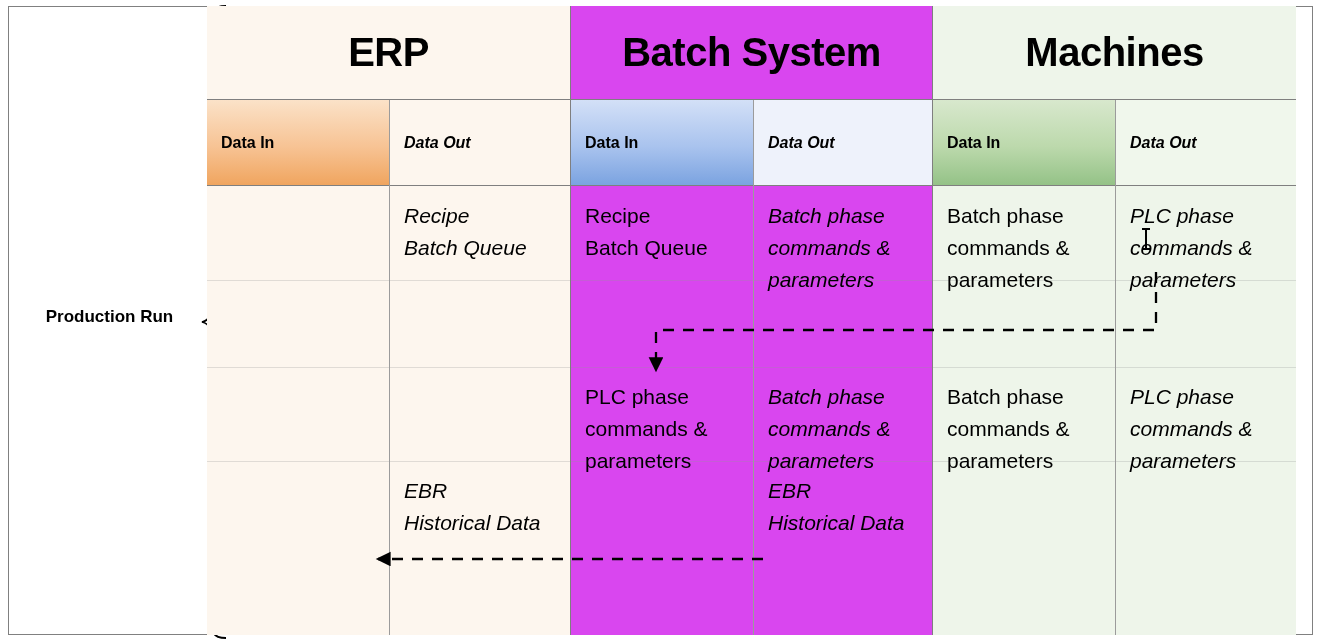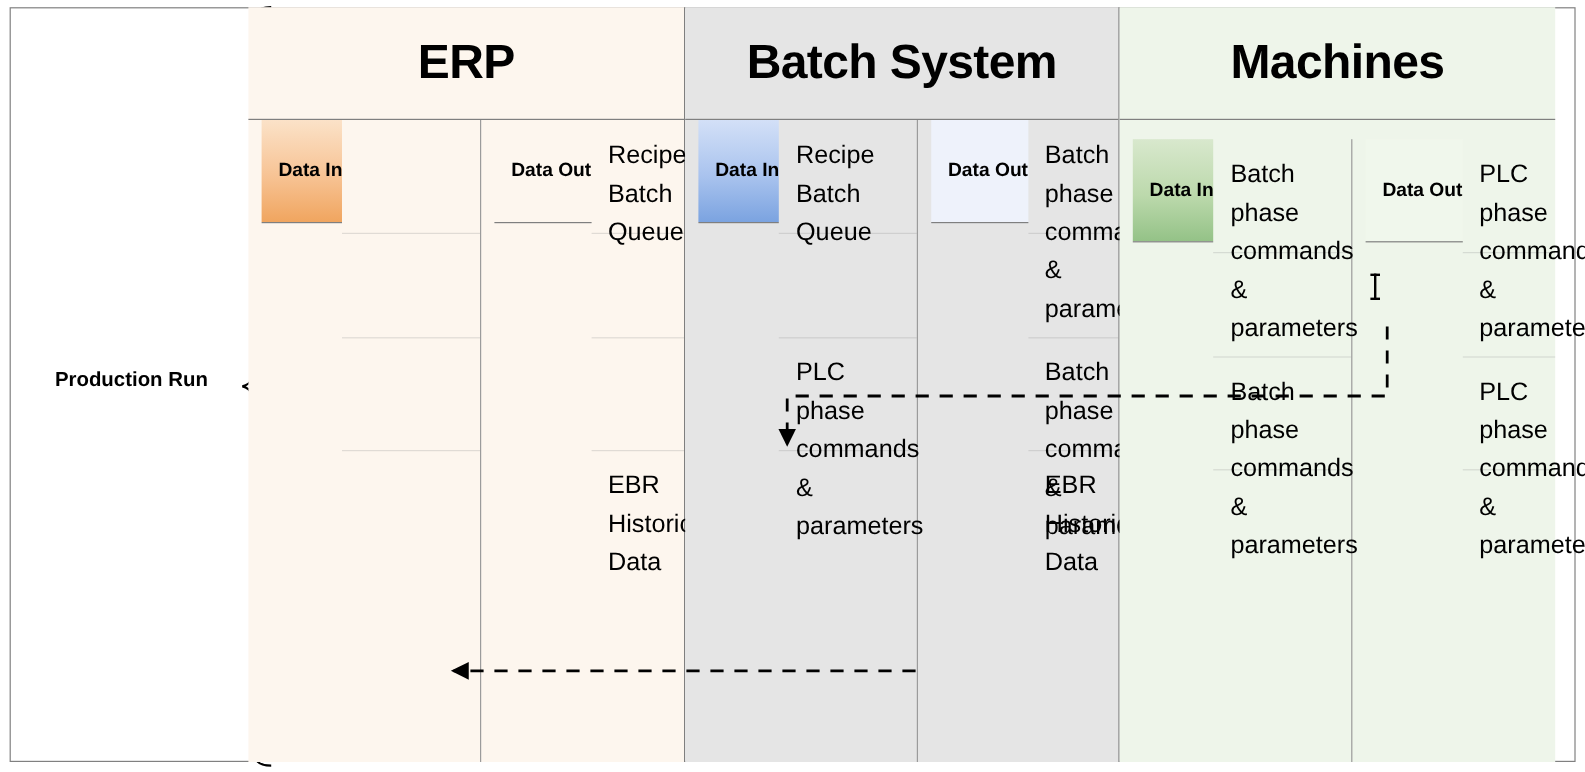--- a/index.html
+++ b/index.html
@@ -57,23 +57,23 @@
     display: flex;
     box-sizing: border-box;
   }
   .lane {
     position: relative;
     box-sizing: border-box;
     display: flex;
     flex-direction: column;
     border-right: 1.5px solid #7f7f7f;
   }
-  .lane:last-child { border-right: none; gap: 16px; }
+  .lane:last-child { border-right: none; }
   .lane-erp     { width: 364px; background: #fdf6ee; }
-  .lane-batch   { width: 362px; background: #e5e5e5; }
+  .lane-batch   { width: 362px; background: #d946ef; }
   .lane-machine { width: 363px; background: #eef5ea; }
 
   .lane-title {
     height: 94px;
     display: flex;
     align-items: center;
     justify-content: center;
     font-size: 40px;
     font-weight: bold;
     color: #000000;
@@ -83,25 +83,24 @@
   }
   .lane-cols {
     flex: 1;
     display: flex;
     position: relative;
   }
   .col {
     position: relative;
     box-sizing: border-box;
     display: flex;
-    flex-direction: row;
-    margin-left: 11px;
+    flex-direction: column;
   }
   .col-in  { width: 183px; border-right: 1px solid #9b9b9b; }
-  .col-out { flex: 1; }
+  .col-out { flex: 1; font-style: italic; }
 
   .col-head {
     height: 86px;
     box-sizing: border-box;
     display: flex;
     align-items: center;
     padding-left: 14px;
     font-size: 16px;
     font-weight: bold;
     color: #000000;

